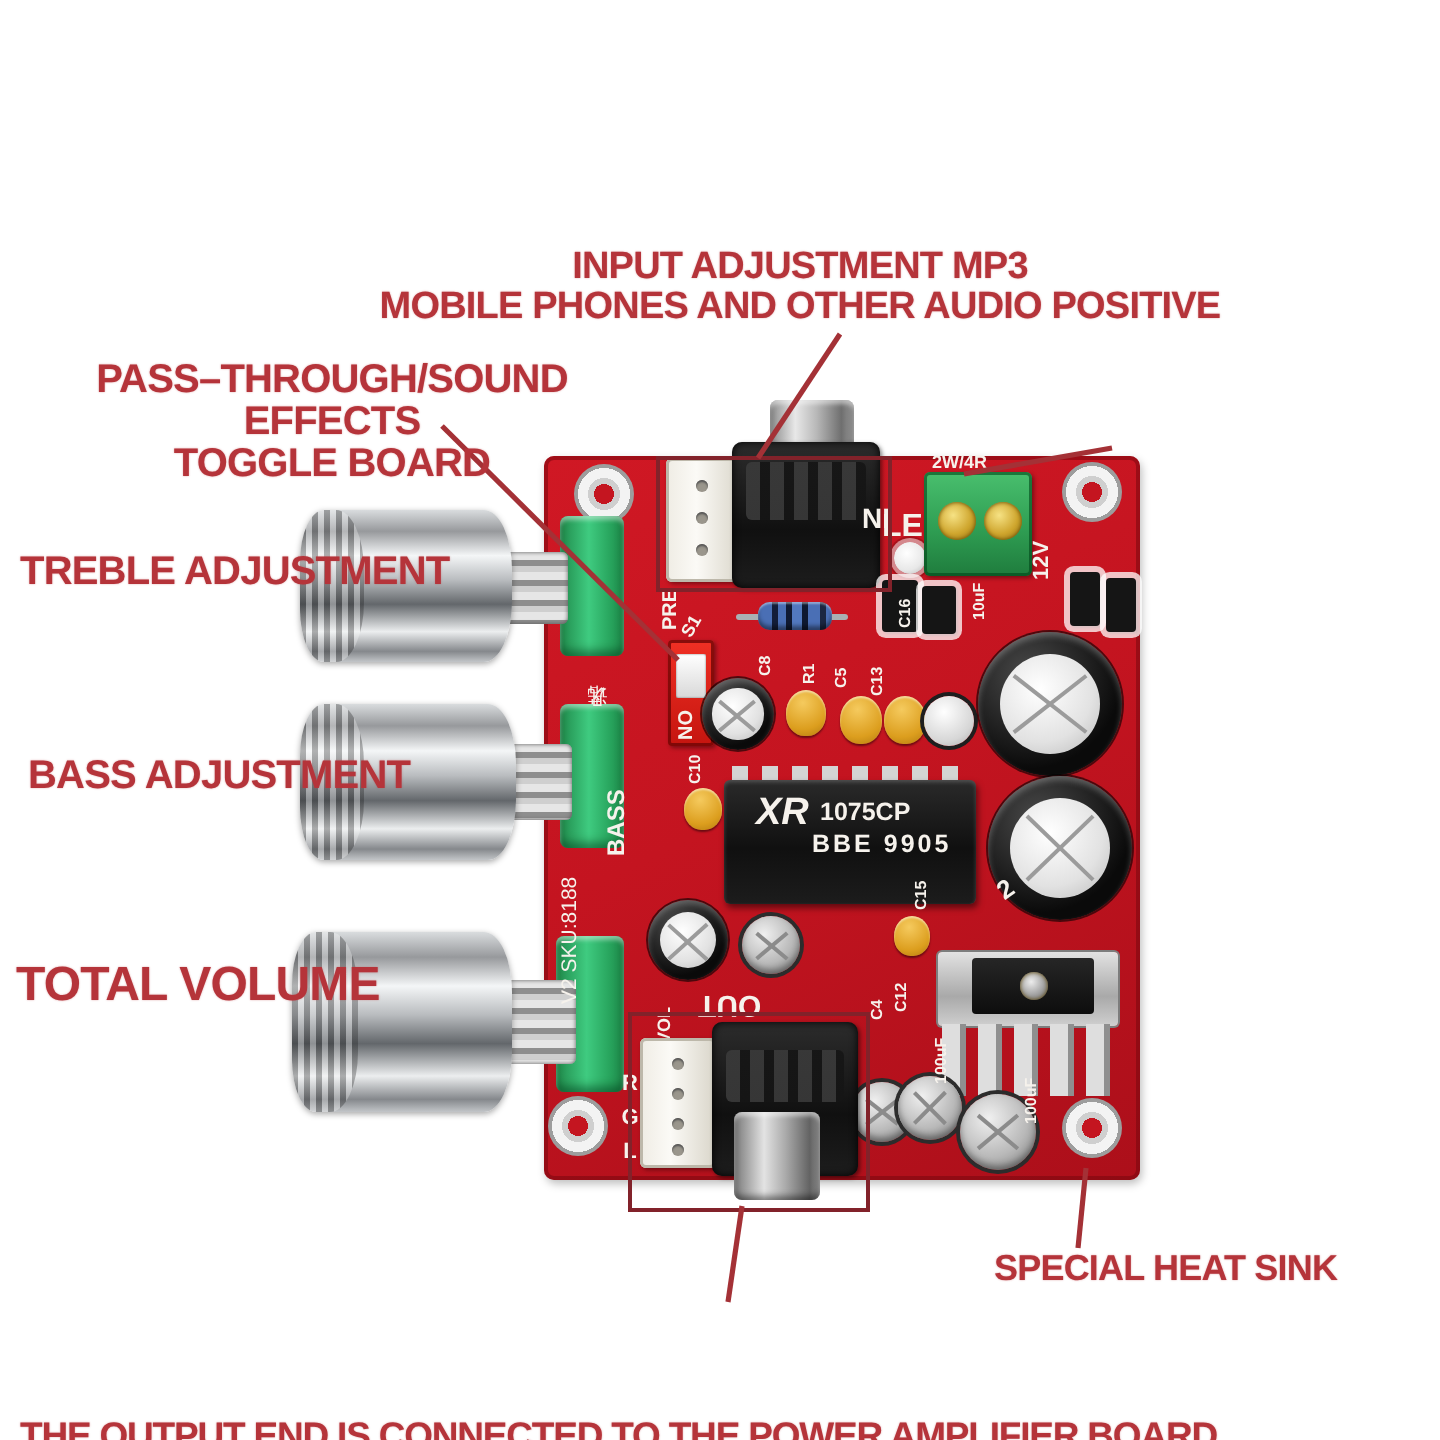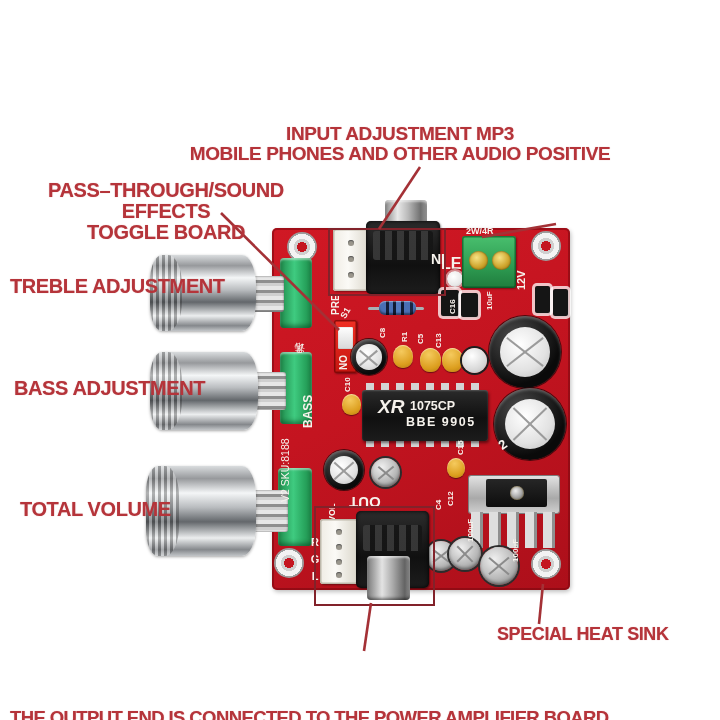--- a/index.html
+++ b/index.html
@@ -175,21 +175,21 @@
     </div>
   <div class="ecap" style="left:494px;top:388px;width:72px;height:72px;">
       <div class="top"></div>
       <div class="cr" style="transform:rotate(44deg);"></div>
       <div class="cr" style="transform:rotate(-44deg);"></div>
     </div>
   <div class="silk" style="left:499px;top:437px;font-size:13px;transform:rotate(-35deg);">2</div>
 
   <div class="icpins" style="left:366px;top:383px;width:118px;"></div>
   <div class="icpins" style="left:366px;top:439px;width:118px;"></div>
-  <div class="ic" style="left:362px;top:390px;width:126px;height:51px;">
+  <div class="ic" style="left:362px;top:390px;width:126px;height:62px;">
     <span class="silk" style="left:16px;top:6px;font-size:19px;font-style:italic;">XR</span>
     <span class="silk" style="left:48px;top:9px;font-size:12.5px;">1075CP</span>
     <span class="silk" style="left:44px;top:25px;font-size:12.5px;letter-spacing:1.5px;">BBE 9905</span>
   </div>
 
   <div class="ecap" style="left:324px;top:450px;width:40px;height:40px;">
       <div class="top"></div>
       <div class="cr" style="transform:rotate(42deg);"></div>
       <div class="cr" style="transform:rotate(-42deg);"></div>
     </div>
@@ -258,17 +258,17 @@
   </div>
 
   <div class="lbl center" style="left:5px;top:180px;width:322px;font-size:20px;">
     <div>PASS–THROUGH/SOUND EFFECTS</div>
     <div>TOGGLE BOARD</div>
   </div>
 
 
   <div class="lbl" style="left:10px;top:276px;font-size:20px;">TREBLE ADJUSTMENT</div>
   <div class="lbl" style="left:14px;top:378px;font-size:20px;">BASS ADJUSTMENT</div>
-  <div class="lbl" style="left:8px;top:499px;font-size:20px;margin-left:12px;">TOTAL VOLUME</div>
+  <div class="lbl" style="left:8px;top:480px;font-size:24px;">TOTAL VOLUME</div>
   <div class="lbl" style="left:497px;top:625px;font-size:18px;">SPECIAL HEAT SINK</div>
   <div class="lbl" style="left:10px;top:708px;font-size:18.5px;letter-spacing:-0.6px;">THE OUTPUT END IS CONNECTED TO THE POWER AMPLIFIER BOARD</div>
 
 </div>
 
 </body></html>

